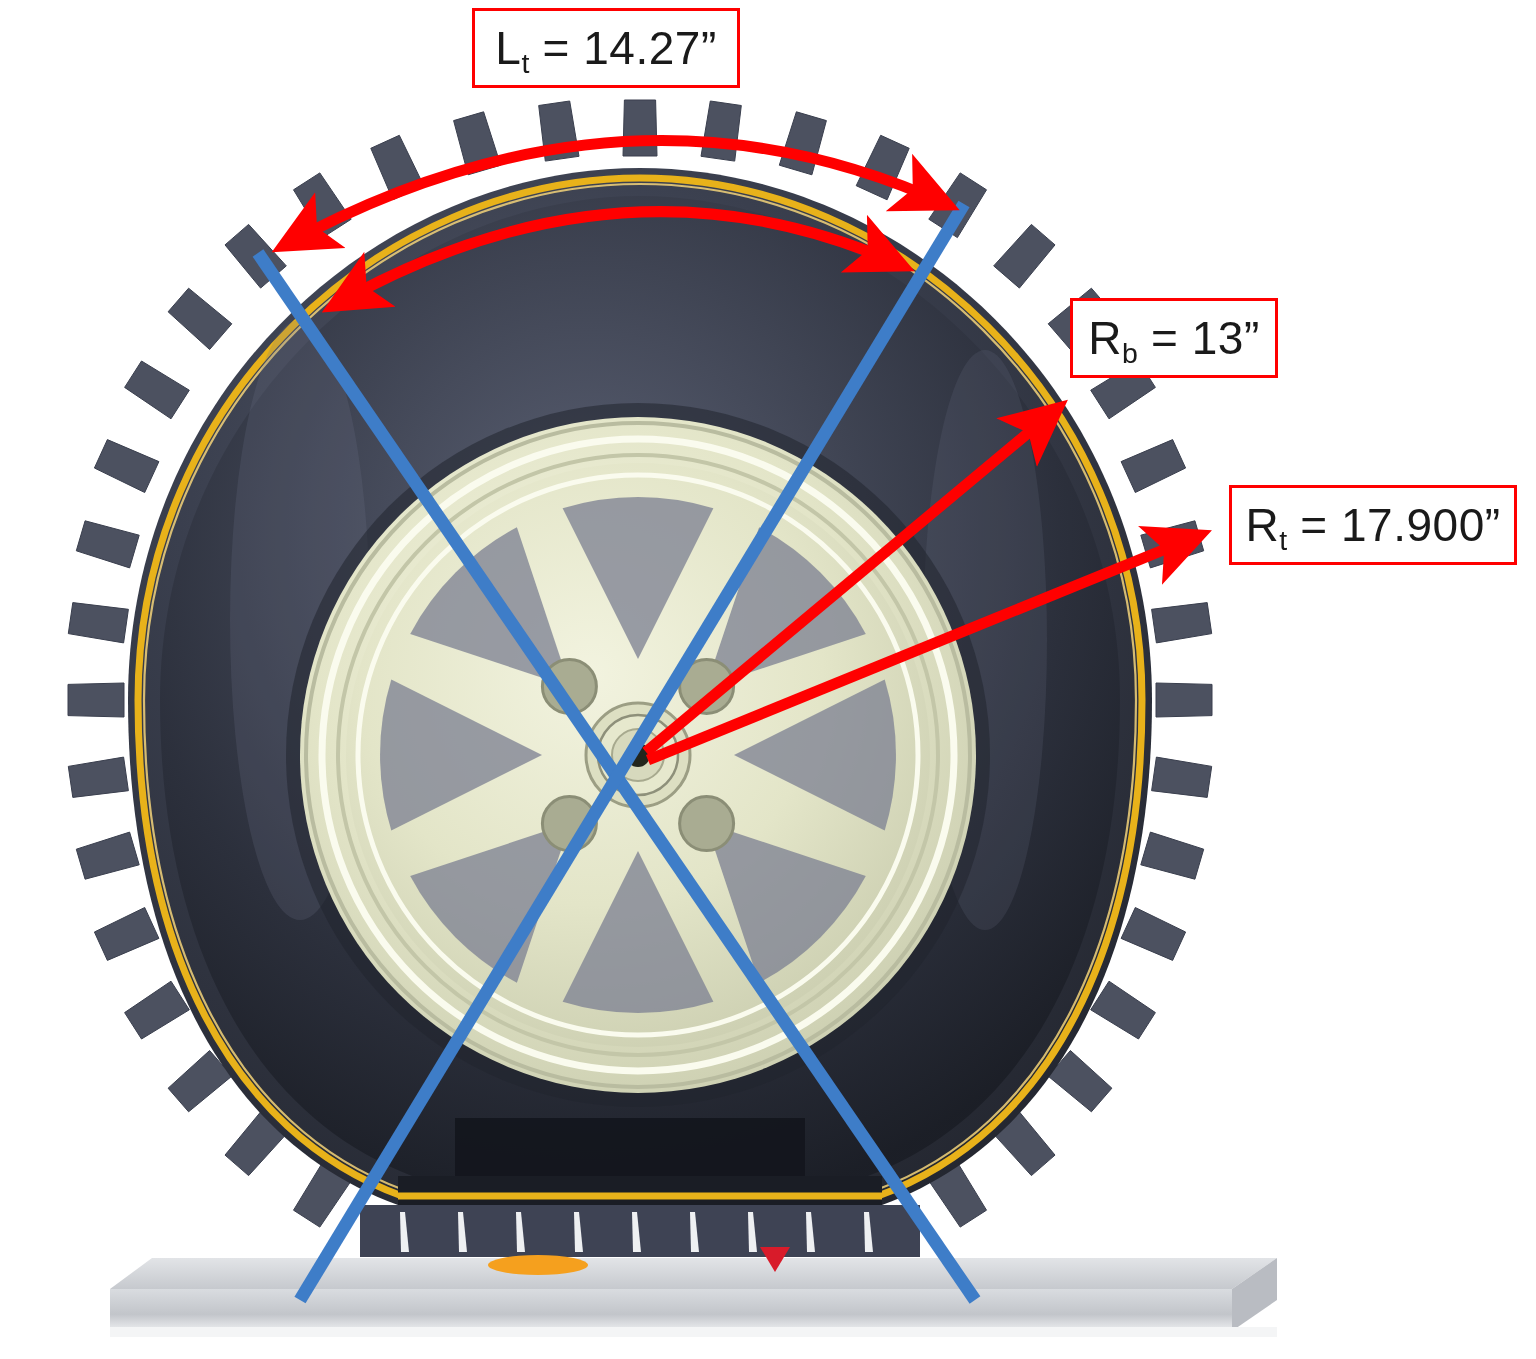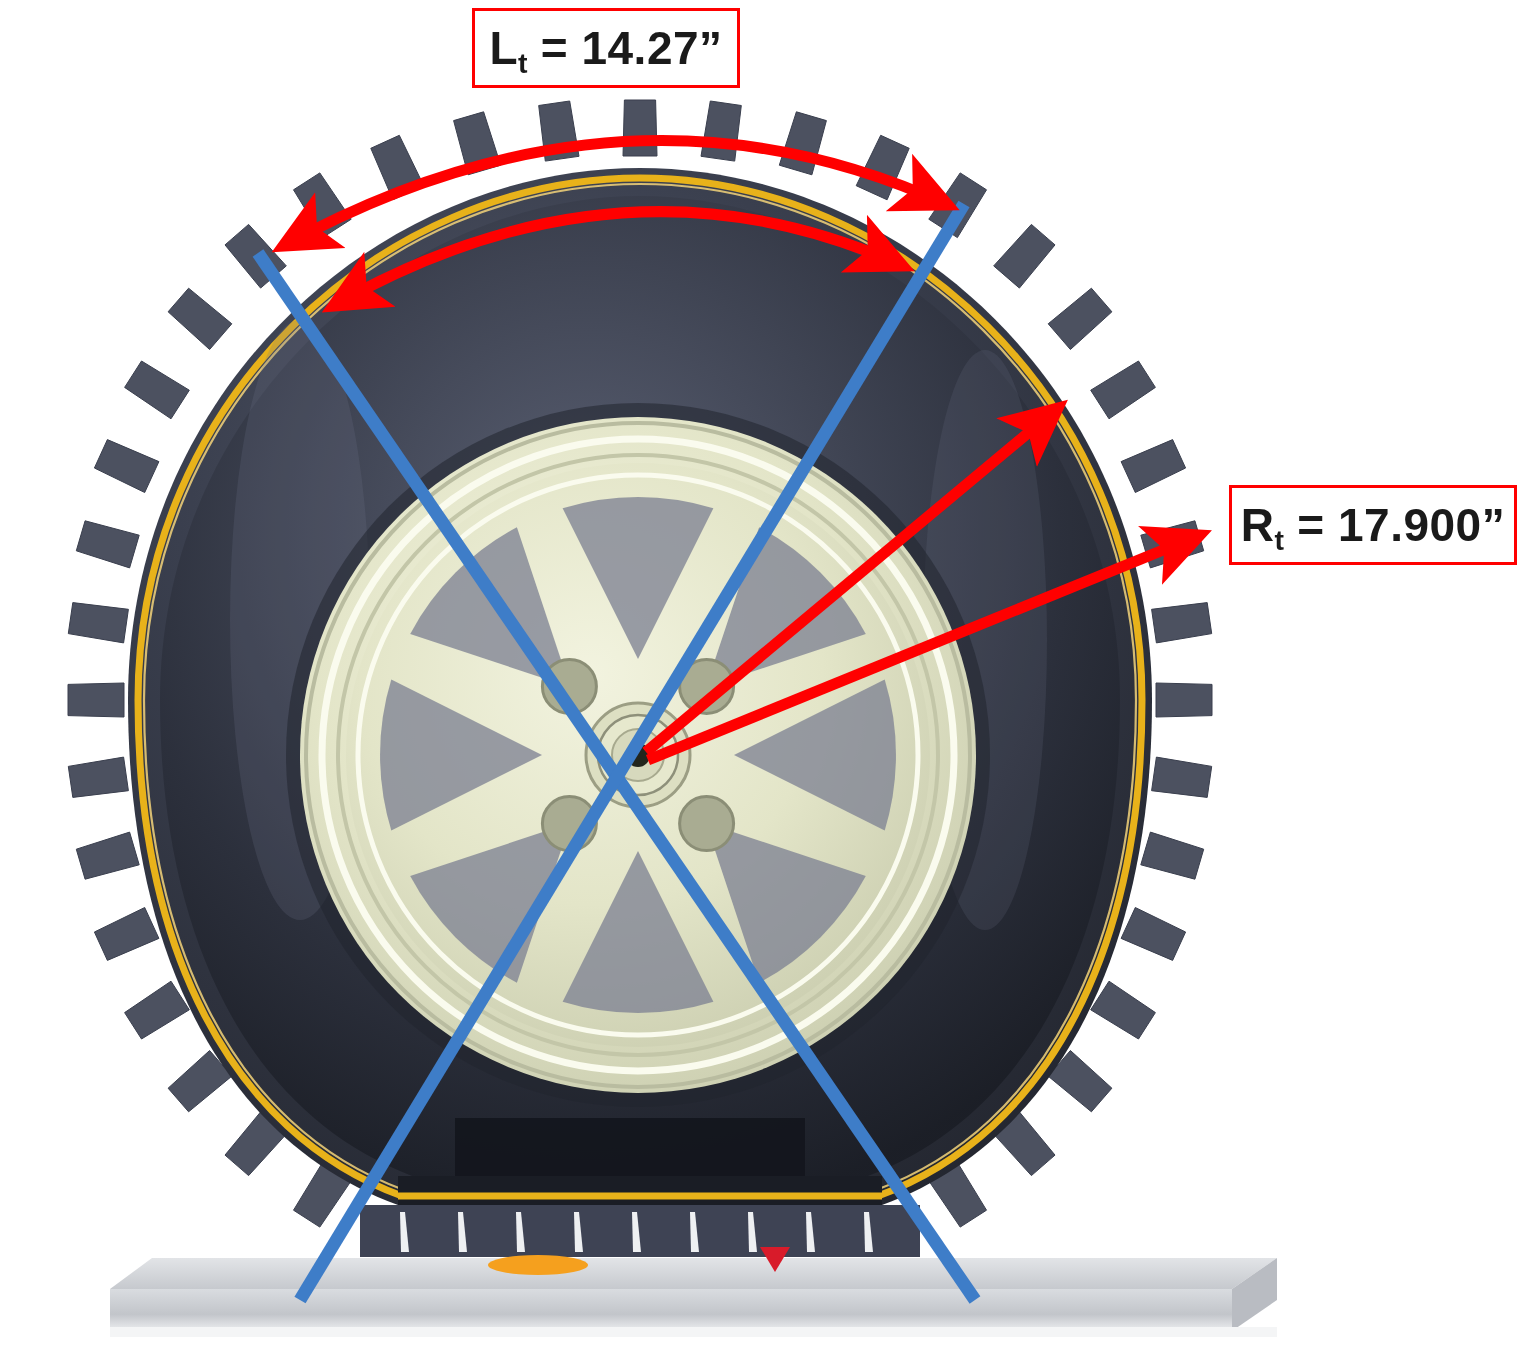--- a/index.html
+++ b/index.html
@@ -7,21 +7,20 @@
     padding: 0;
     background: #ffffff;
   }
   #stage {
     position: relative;
     width: 1536px;
     height: 1359px;
     background: #ffffff;
     overflow: hidden;
     font-family: "Liberation Sans", sans-serif;
-    font-weight: bold;
   }
   #scene {
     position: absolute;
     left: 0; top: 0;
     width: 1536px;
     height: 1359px;
   }
   .callout {
     position: absolute;
     background: #ffffff;
@@ -273,20 +272,25 @@
     </g>
   </svg>
 
   <div class="callout" id="callout-lt">
     <span class="lbl">
       <span>L</span><sub>t</sub><span> = </span><span>14.27</span><span>”</span>
     </span>
   </div>
 
 
+  <div class="callout" id="callout-rb">
+    <span class="lbl">
+      <span>R</span><sub>b</sub><span> = </span><span>13</span><span>”</span>
+    </span>
+  </div>
 
   <div class="callout" id="callout-rt">
     <span class="lbl">
       <span>R</span><sub>t</sub><span> = </span><span>17.900</span><span>”</span>
     </span>
   </div>
 
 </div>
 
 </body></html>

